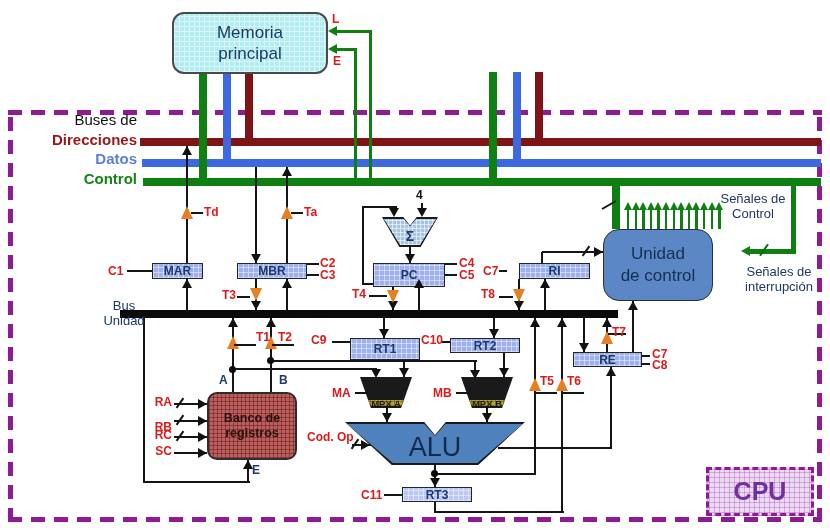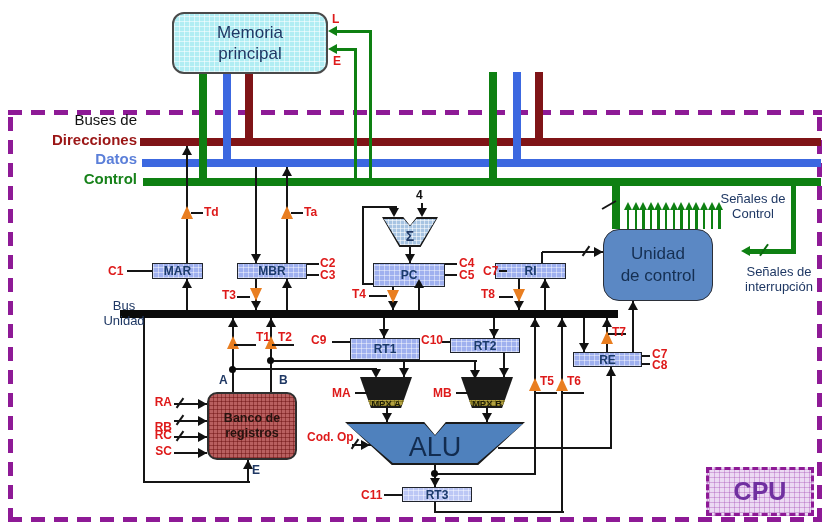--- a/index.html
+++ b/index.html
@@ -195,21 +195,21 @@
     <span style="position:static">de control</span>
   </div>
   <div class="banco" style="left:207px;top:392px;width:90px;height:68px">
     <span style="position:static">Banco de</span>
     <span style="position:static">registros</span>
   </div>
 
   <div class="reg" style="left:152px;top:263px;width:51px;height:16px">MAR</div>
   <div class="reg" style="left:237px;top:263px;width:70px;height:16px">MBR</div>
   <div class="reg" style="left:373px;top:263px;width:72px;height:24px">PC</div>
-  <div class="reg" style="left:495px;top:263px;width:71px;height:16px">RI</div>
+  <div class="reg" style="left:519px;top:263px;width:71px;height:16px">RI</div>
   <div class="reg" style="left:350px;top:338px;width:70px;height:22px">RT1</div>
   <div class="reg" style="left:450px;top:338px;width:70px;height:15px">RT2</div>
   <div class="reg" style="left:573px;top:352px;width:69px;height:15px">RE</div>
   <div class="reg" style="left:402px;top:487px;width:70px;height:15px;background-color:#bcc7f5">RT3</div>
 
   <div class="trapO addclip" style="left:382px;top:217px;width:56px;height:30px">
     <div class="trapI addclip addfill" style="left:2px;top:2px;right:2px;bottom:2px">Σ</div>
   </div>
 
   <div class="trapO mpxclip" style="left:360px;top:377px;width:52px;height:31px">

